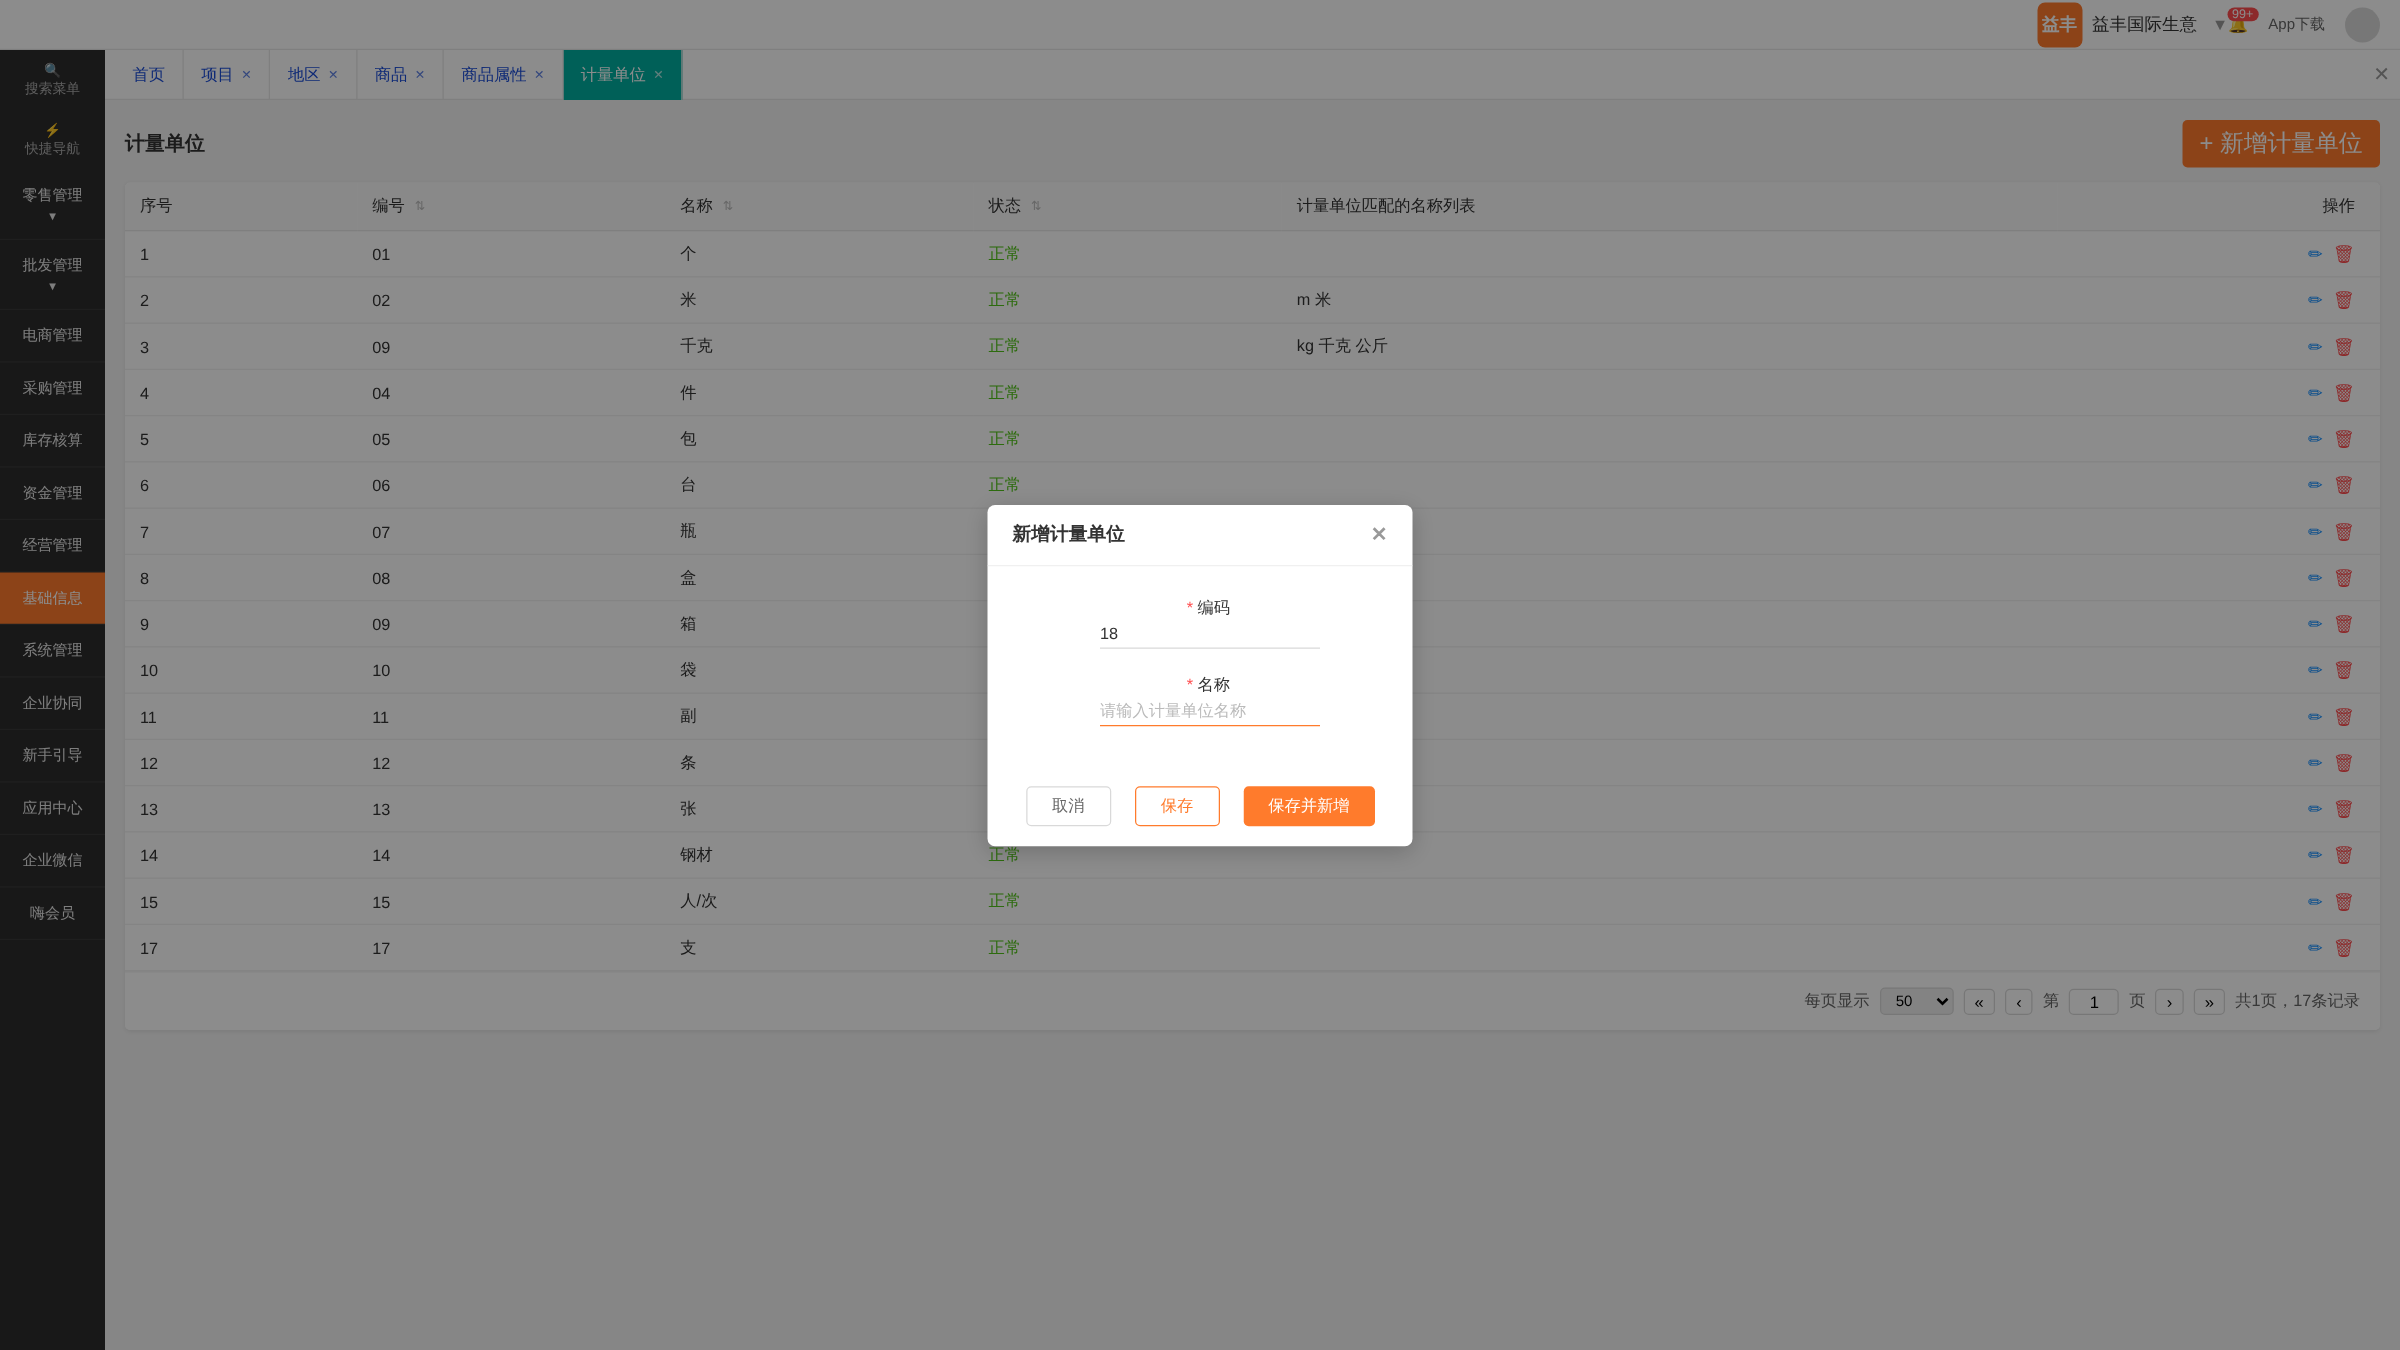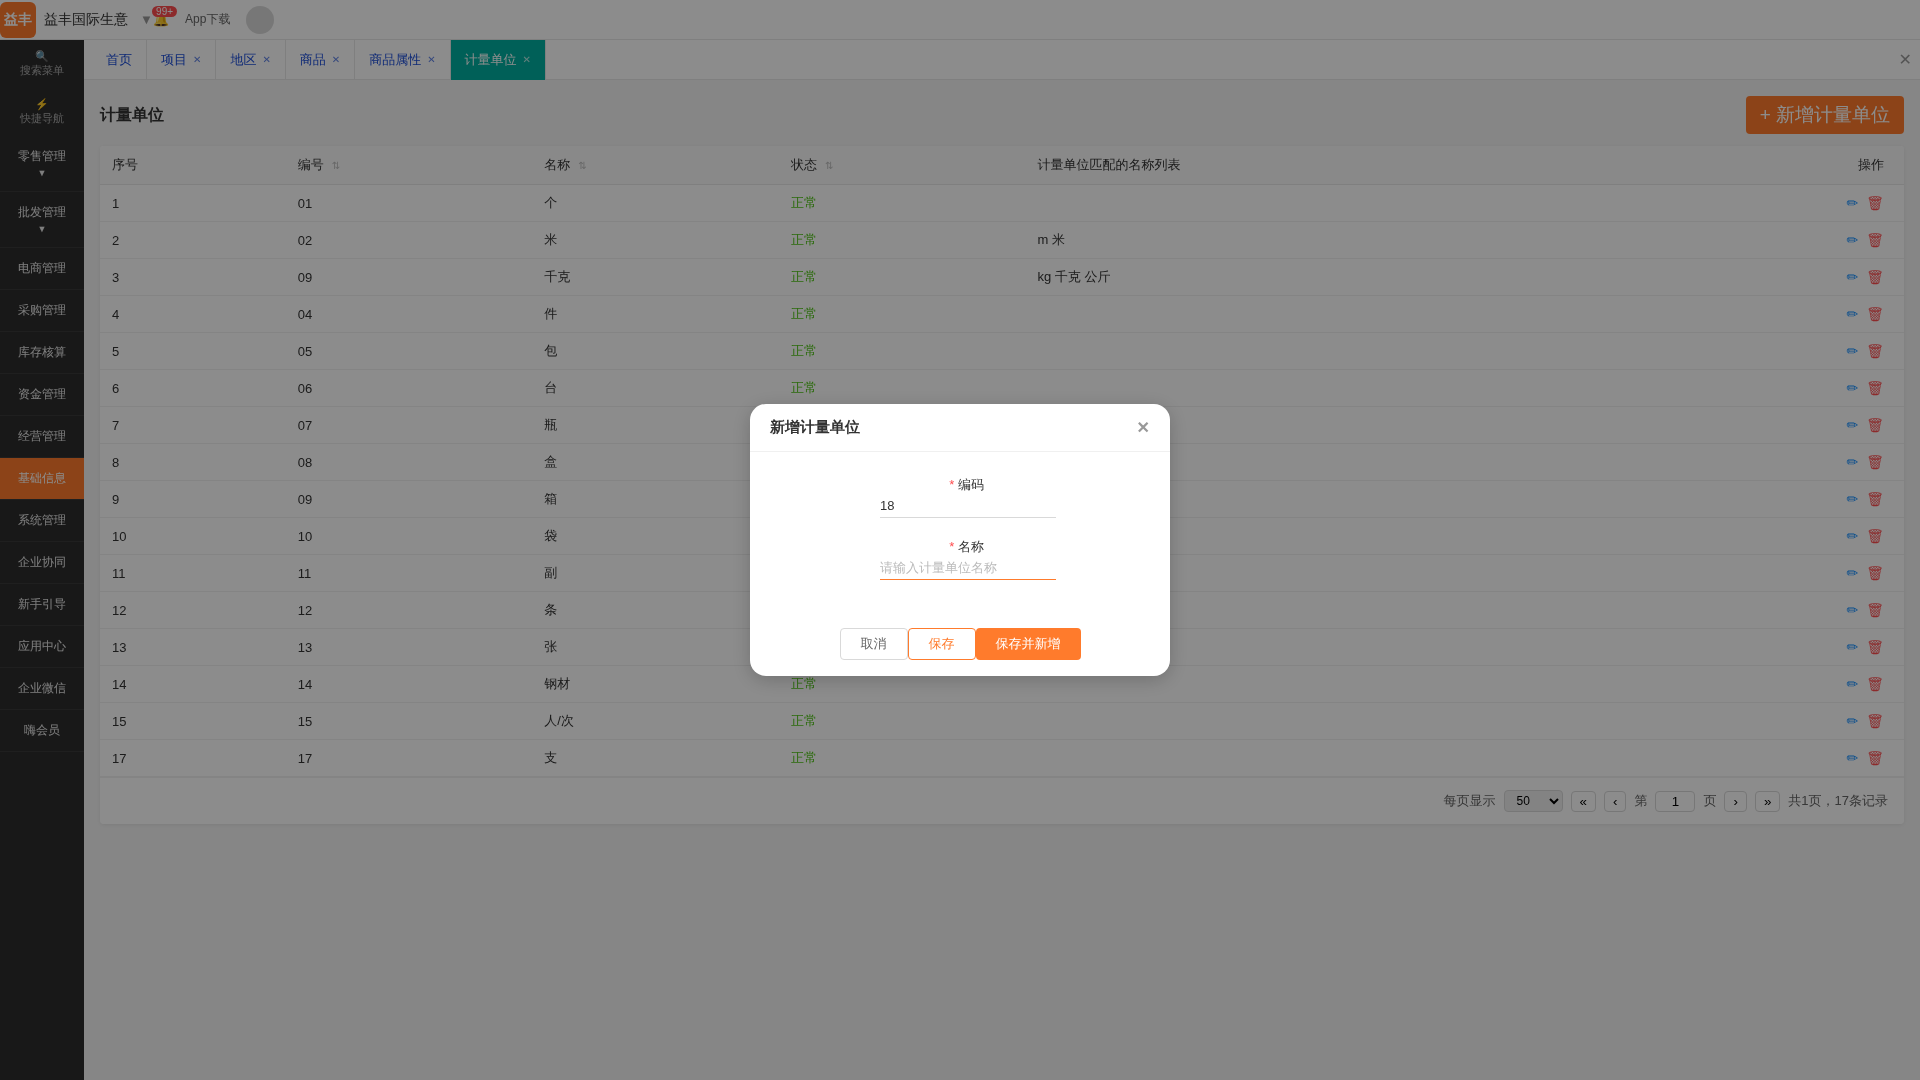--- a/index.html
+++ b/index.html
@@ -4,22 +4,22 @@
   <style>
     * { margin: 0; padding: 0; box-sizing: border-box; }
     body { font-family: "Microsoft YaHei", "PingFang SC", sans-serif; font-size: 13px; background: #f0f2f5; width: 1920px; height: 1080px; overflow: hidden; }
 
     
     .top-bar {
       height: 40px;
       background: #fff;
       display: flex;
       align-items: center;
-      justify-content: flex-start;
-      padding: 0 0;
+      justify-content: flex-end;
+      padding: 0 16px;
       border-bottom: 1px solid #e8e8e8;
       position: fixed; top: 0; left: 0; right: 0; z-index: 100;
     }
     .top-bar-left { display: flex; align-items: center; gap: 12px; }
     .logo-area { display: flex; align-items: center; gap: 8px; }
     .logo-icon { width: 36px; height: 36px; background: #ff7b2c; border-radius: 6px; display: flex; align-items: center; justify-content: center; color: white; font-weight: bold; font-size: 14px; }
     .logo-text { font-size: 14px; color: #333; font-weight: normal; }
     .top-bar-right { display: flex; align-items: center; gap: 16px; }
     .bell-btn { position: relative; cursor: pointer; }
     .badge { position: absolute; top: -6px; right: -8px; background: #ff4d4f; color: white; border-radius: 10px; font-size: 10px; padding: 0 4px; min-width: 16px; text-align: center; }
@@ -118,22 +118,22 @@
 
     
     .modal-overlay {
       position: fixed; top: 0; left: 0; right: 0; bottom: 0;
       background: rgba(0,0,0,0.45);
       display: flex; align-items: center; justify-content: center;
       z-index: 1000;
     }
     .modal {
       background: white;
-      border-radius: 16px;
-      width: 420px;
+      border-radius: 6px;
+      width: 340px;
       box-shadow: 0 4px 20px rgba(0,0,0,0.2);
       overflow: hidden;
     }
     .modal-header {
       padding: 14px 20px;
       border-bottom: 1px solid #f0f0f0;
       display: flex;
       align-items: center;
       justify-content: space-between;
       font-size: 15px;
@@ -154,21 +154,21 @@
       outline: none;
       color: #333;
       margin-left: 16px;
     }
     .form-input.focused { border-bottom-color: #ff7b2c; }
     .form-input::placeholder { color: #bbb; }
     .modal-footer {
       padding: 12px 20px 16px;
       display: flex;
       justify-content: center;
-      gap: 0;
+      gap: 19px;
     }
     .btn-cancel { border: 1px solid #d9d9d9; background: white; color: #666; padding: 6px 20px; border-radius: 4px; cursor: pointer; font-size: 13px; }
     .btn-save { border: 1px solid #ff7b2c; background: white; color: #ff7b2c; padding: 6px 20px; border-radius: 4px; cursor: pointer; font-size: 13px; }
     .btn-save-new { background: #ff7b2c; color: white; border: none; padding: 6px 20px; border-radius: 4px; cursor: pointer; font-size: 13px; }
 
     
     .sort-icon { color: #bbb; font-size: 10px; margin-left: 4px; }
 
     .th-inner { display: flex; align-items: center; gap: 4px; }
   </style>

